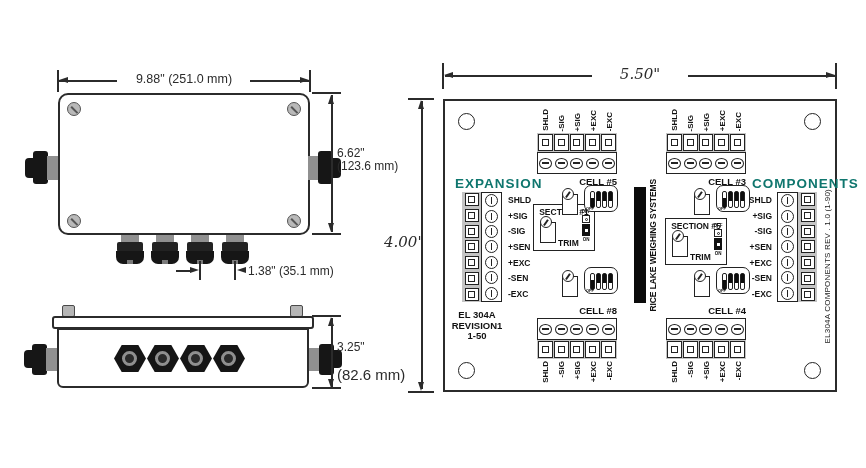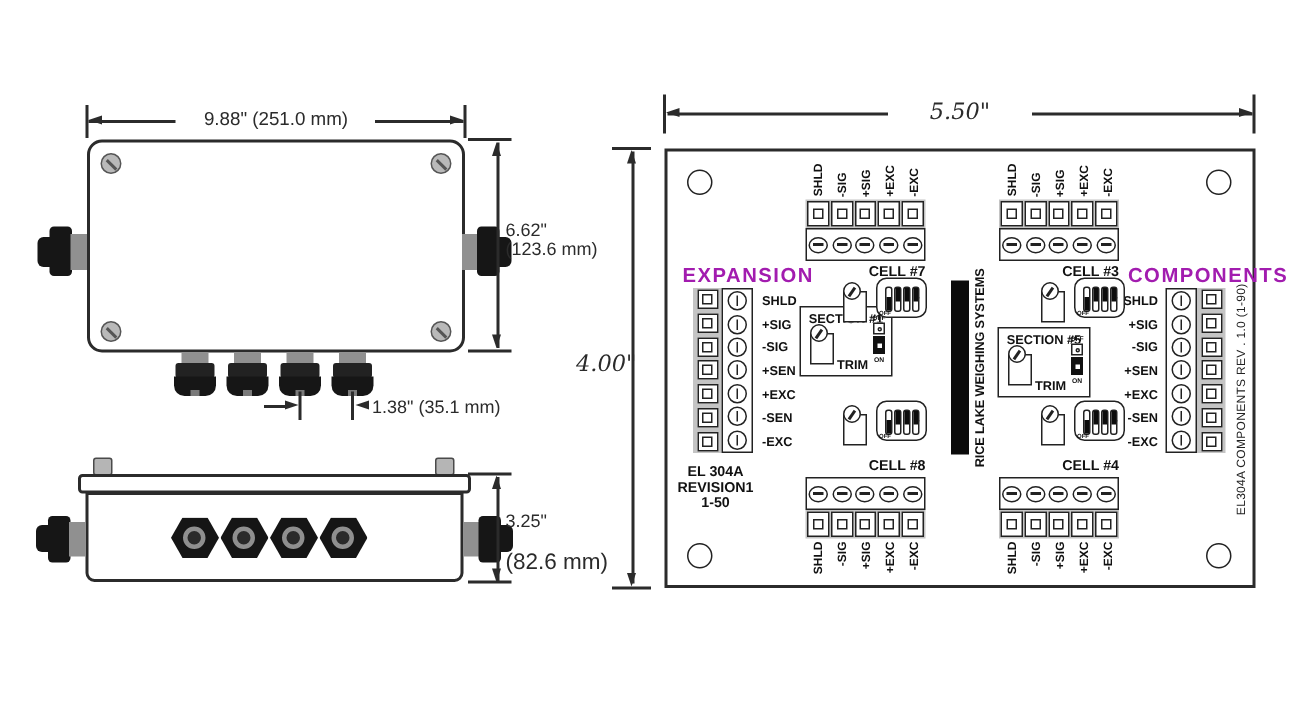--- a/index.html
+++ b/index.html
@@ -42,21 +42,21 @@
 .cl-labels{position:absolute;display:flex;width:80px;height:30px}
 .lbl-rot{flex:1;display:flex;justify-content:center}
 .cl-top .lbl-rot{align-items:flex-end}
 .cl-bot .lbl-rot{align-items:flex-start}
 .lbl-rot span{writing-mode:vertical-rl;transform:rotate(180deg);font-size:8px;font-weight:bold;color:#111;white-space:nowrap}
 .side-labels{position:absolute;display:flex;flex-direction:column;justify-content:space-around;width:30px;height:110px}
 .lbl-h{display:flex;align-items:center;width:100%}
 .side-labels.right .lbl-h{justify-content:flex-end}
 .lbl-h span{font-size:8.5px;font-weight:bold;color:#111;white-space:nowrap}
 .cellname{position:absolute;font-size:9.5px;font-weight:bold;color:#111;width:64px;text-align:right;white-space:nowrap}
-.btitle{position:absolute;font-size:13.5px;font-weight:600;letter-spacing:1px;color:#a21caf;white-space:nowrap}
+.btitle{position:absolute;font-size:13.5px;font-weight:600;letter-spacing:1px;color:#0f766e;white-space:nowrap}
 .vtext{position:absolute;display:flex;align-items:center;justify-content:center}
 .vtext span{writing-mode:vertical-rl;transform:rotate(180deg);white-space:nowrap}
 .brandbar{position:absolute;background:#0b0b0b}
 .brandtxt span{font-size:8.5px;font-weight:bold;color:#111;letter-spacing:-0.1px}
 .notetxt span{font-size:8px;font-weight:500;color:#222;letter-spacing:0.2px}
 .model{position:absolute;text-align:center;font-weight:bold;font-size:9.5px;line-height:10.5px;color:#111}
 .section{position:absolute;width:62px;height:47px;border:1.6px solid #222;background:#fff}
 .stitle{position:absolute;top:2px;left:0;right:0;text-align:center;font-size:8.5px;font-weight:bold;color:#111;white-space:nowrap}
 .strim{position:absolute;left:24px;top:33px;font-size:8.5px;font-weight:bold;color:#111}
 .pot{position:absolute;width:20px;height:28px}
@@ -264,21 +264,21 @@
         <div class="escrew">
           <div class="slot-h"></div>
         </div>
         <div class="escrew">
           <div class="slot-h"></div>
         </div>
         <div class="escrew">
           <div class="slot-h"></div>
         </div>
       </div>
-    <div class="cellname" style="left:553px;top:176px">CELL #7</div>
+    <div class="cellname" style="left:553px;top:176px">CELL #5</div>
 
     <div class="cl-labels cl-top" style="left:666px;top:101px">
         <div class="lbl-rot">
           <span>SHLD</span>
         </div>
         <div class="lbl-rot">
           <span>-SIG</span>
         </div>
         <div class="lbl-rot">
           <span>+SIG</span>

